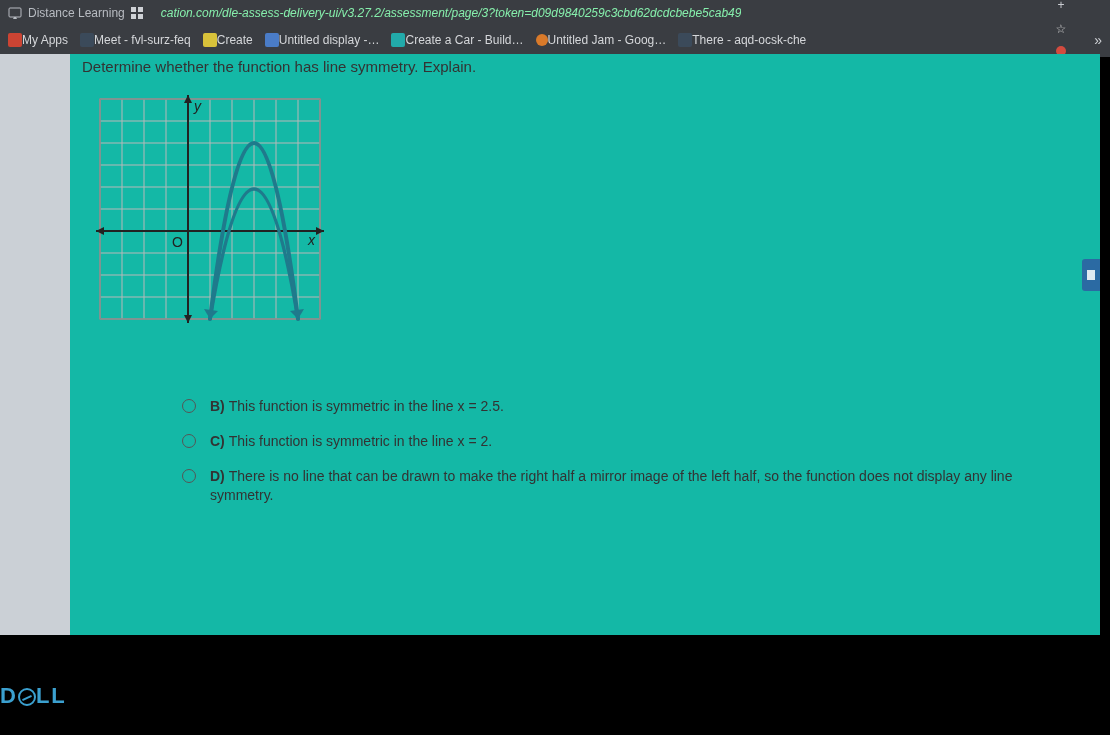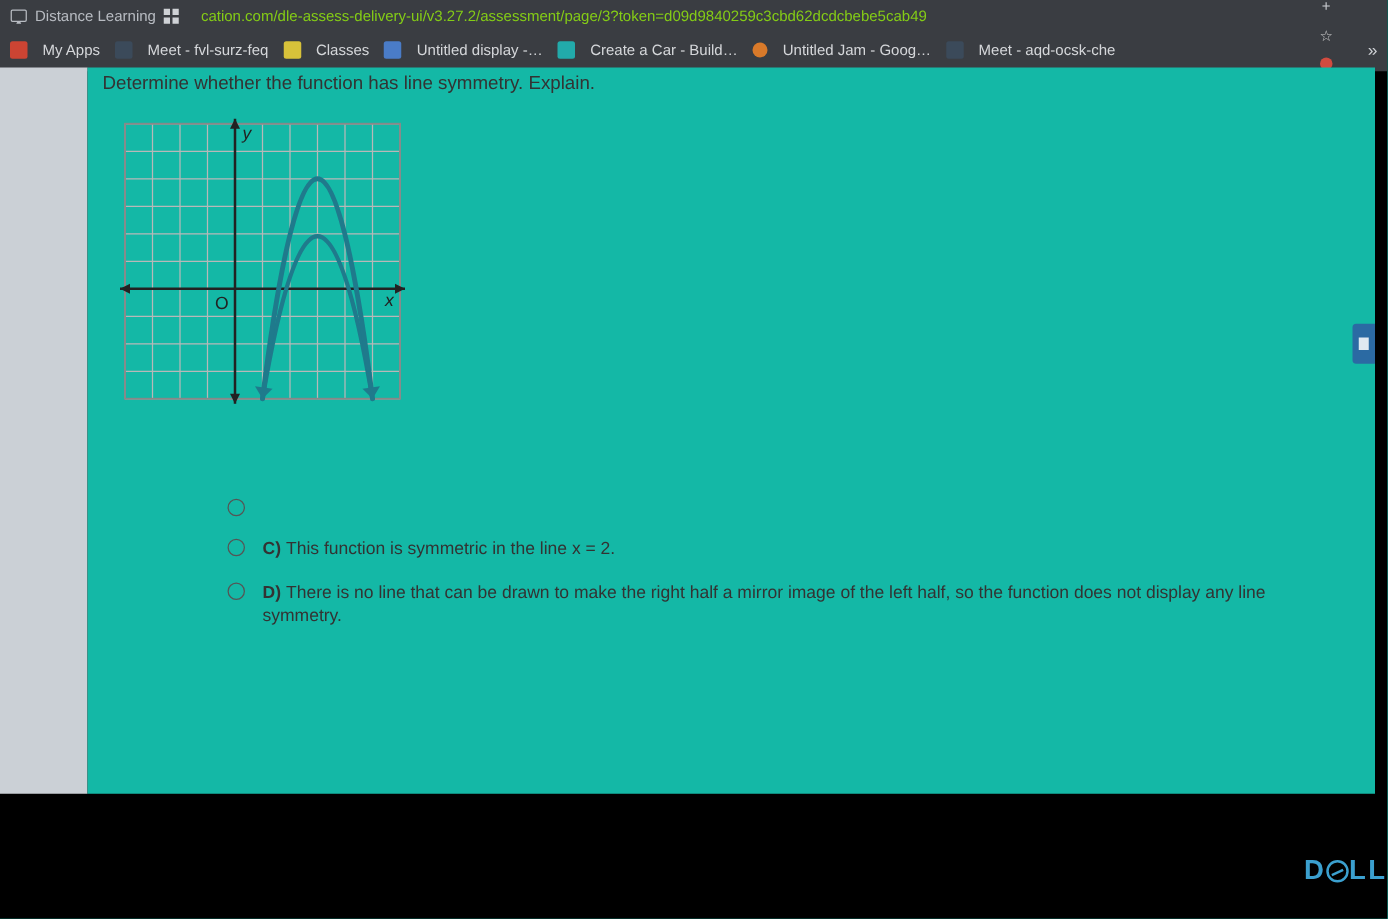--- a/index.html
+++ b/index.html
@@ -27,30 +27,30 @@
   }
   .url-left {
     display: flex;
     align-items: center;
     gap: 6px;
     white-space: nowrap;
   }
   .url-icon {
     width: 14px; height: 14px; display:inline-flex;align-items:center;justify-content:center;
   }
-  .url-text { color:#84cc16; white-space:nowrap; overflow:hidden; text-overflow:ellipsis; max-width:700px;}
+  .url-text { color:#86efac; white-space:nowrap; overflow:hidden; text-overflow:ellipsis; max-width:700px;font-style:italic;}
   .tab-right {
     margin-left:auto; display:flex;align-items:center;gap:10px;color:#b8bcc2;flex-direction:column;
   }
   .star { color:#ccc; }
   .bookmarks-row {
     display:flex;align-items:center;height:28px;padding:0 8px;gap:12px;
     color:#d5d7da;font-size:12px;white-space:nowrap;
   }
-  .bookmark { display:flex;align-items:center;gap:12px; cursor:pointer;}
+  .bookmark { display:flex;align-items:center;gap:0; cursor:pointer;}
   .bookmark .bicon { width:14px;height:14px;display:inline-flex;align-items:center;justify-content:center;}
   .bookmark .red { background:#c43;border-radius:2px;width:14px;height:14px;}
   .bookmark .blue { background:#4a7cc7;border-radius:2px;width:14px;height:14px;}
   .bookmark .teal { background:#2aa;border-radius:2px;width:14px;height:14px;}
   .bookmark .orange { background:#d97a2a;border-radius:50%;width:12px;height:12px;}
   .bookmark .yellow { background:#d8c23a;border-radius:2px;width:14px;height:14px;}
   .bookmark .dark { background:#3b4a5a;border-radius:2px;width:14px;height:14px;}
   .apps-grid { display:grid;grid-template-columns:repeat(2,5px);grid-template-rows:repeat(2,5px);gap:2px;}
   .apps-grid span{background:#cfd2d6;display:block;width:5px;height:5px;}
   .chev { color:#cfd2d6;font-size:14px;}
@@ -87,21 +87,21 @@
   .opt-text { line-height:1.35; }
 
   .side-tab {
     position:absolute; right:0; top:205px; width:18px;height:32px;
     background:#2b6aa3;border-radius:3px 0 0 3px;
     display:flex;align-items:center;justify-content:center;color:#fff;font-size:11px;
   }
 
   .dell {
     position:absolute; bottom:26px; left:0; right:0;
-    text-align:right; color:#3ba0cf; font-size:22px; letter-spacing:2px;
+    text-align:left; color:#3ba0cf; font-size:22px; letter-spacing:2px;
     font-family: Arial, sans-serif; font-weight:600;
   }
   .dell .slashO {
     display:inline-block;border:2px solid #3ba0cf;border-radius:50%;
     width:18px;height:18px;position:relative;vertical-align:-3px;
   }
   .dell .slashO::after{
     content:"";position:absolute;left:2px;right:2px;top:7px;border-top:2px solid #3ba0cf;
     transform:rotate(-25deg);
   }
@@ -143,37 +143,37 @@
     <div class="bookmark">
       <span class="bicon red"></span>
       <span>My Apps</span>
     </div>
     <div class="bookmark">
       <span class="bicon dark"></span>
       <span>Meet - fvl-surz-feq</span>
     </div>
     <div class="bookmark">
       <span class="bicon yellow"></span>
-      <span>Classes</span>
+      <span>Create</span>
     </div>
     <div class="bookmark">
       <span class="bicon blue"></span>
       <span>Untitled display -…</span>
     </div>
     <div class="bookmark">
       <span class="bicon teal"></span>
       <span>Create a Car - Build…</span>
     </div>
     <div class="bookmark">
       <span class="bicon orange"></span>
       <span>Untitled Jam - Goog…</span>
     </div>
     <div class="bookmark">
       <span class="bicon dark"></span>
-      <span>Meet - aqd-ocsk-che</span>
+      <span>There - aqd-ocsk-che</span>
     </div>
     <span class="chev" style="margin-left:auto;">»</span>
   </div>
 </div>
 
 <div class="grey-left"></div>
 
 <div class="page-area">
   <div class="question">Determine whether the function has line symmetry. Explain.</div>
 
@@ -231,20 +231,21 @@
 
         <polygon points="120,230 114,220 128,222" fill="#1f7a8c"></polygon>
         <polygon points="208,230 200,222 214,220" fill="#1f7a8c"></polygon>
       </g>
     </svg>
   </div>
 
   <div class="options">
     <div class="opt-row">
       <span class="radio"></span>
+      <span class="opt-text"><span class="opt-label">B)</span><span>This function is symmetric in the line x = 2.5.</span></span>
     </div>
     <div class="opt-row">
       <span class="radio"></span>
       <span class="opt-text"><span class="opt-label">C)</span><span>This function is symmetric in the line x = 2.</span></span>
     </div>
     <div class="opt-row">
       <span class="radio"></span>
       <span class="opt-text"><span class="opt-label">D)</span><span>There is no line that can be drawn to make the right half a mirror image of the left half, so the function does not display any line symmetry.</span></span>
     </div>
   </div>

